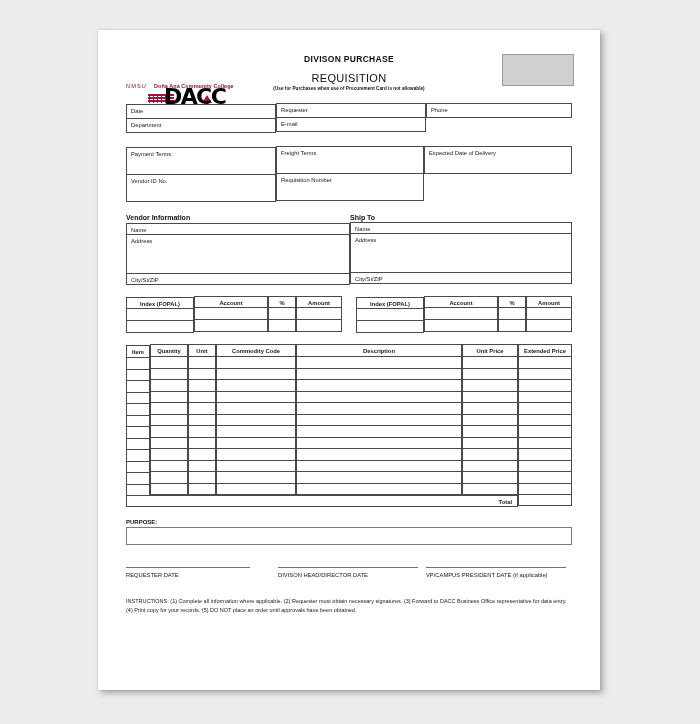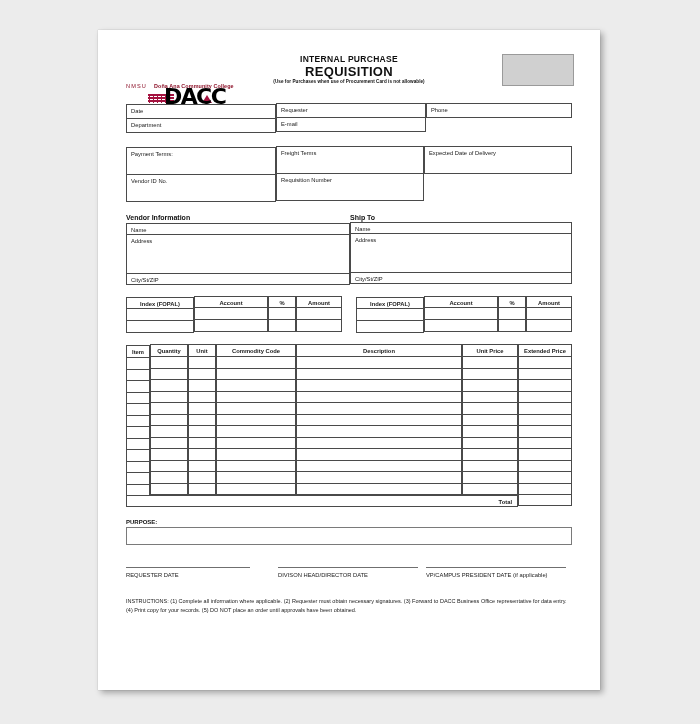--- a/index.html
+++ b/index.html
@@ -14,21 +14,21 @@
     width:502px;height:660px;
     background:#ffffff;
     box-shadow:3px 3px 6px rgba(0,0,0,0.30), 0 0 1px rgba(0,0,0,0.25);
   }
   .sheet{position:absolute;left:28px;top:22px;width:446px;}
 
   
   .hdr{position:relative;height:52px;}
   .titleblock{text-align:center;padding-top:2px;}
   .t1{font-size:8.5px;font-weight:bold;letter-spacing:.3px;color:#101010;line-height:11px;}
-  .t2{font-size:13px;font-weight:bold;letter-spacing:.3px;color:#101010;line-height:11px;margin-top:1px;}
+  .t2{font-size:11px;font-weight:normal;letter-spacing:.3px;color:#101010;line-height:11px;margin-top:8px;}
   .t3{font-size:4.6px;font-weight:bold;color:#101010;margin-top:2px;letter-spacing:.05px;}
   .graybox{
     position:absolute;right:-2px;top:2px;width:70px;height:30px;
     background:#d0d0d0;border:1.6px solid #9a9a9a;
   }
 
   
   .logo{position:absolute;left:0;top:30px;width:150px;height:28px;}
   .logo .nmsu{position:absolute;left:0;top:1px;font-size:5.6px;letter-spacing:1.1px;color:#8c1028;font-weight:normal;}
   .logo .dacoll{position:absolute;left:28px;top:1px;font-size:5.4px;color:#8c1028;font-weight:bold;letter-spacing:.1px;white-space:nowrap;}
@@ -123,21 +123,21 @@
   .instr{margin-top:18px;font-size:5.5px;color:#1a1a1a;line-height:9px;width:446px;}
 </style>
 </head>
 <body>
 
 <div class="page">
   <div class="sheet">
 
     <div class="hdr">
       <div class="titleblock">
-        <div class="t1">INTERNAL PURCHASE</div>
+        <div class="t1">DIVISON PURCHASE</div>
         <div class="t2">REQUISITION</div>
         <div class="t3">(Use for Purchases when use of Procurement Card is not allowable)</div>
       </div>
       <div class="graybox"></div>
       <div class="logo">
         <span class="nmsu">NMSU</span>
         <span class="dacoll">Doña Ana Community College</span>
         <span class="flag">
           <i style="left:0;top:0;width:26px;height:1.6px;"></i>
           <i style="left:0;top:3px;width:26px;height:1.6px;"></i>

